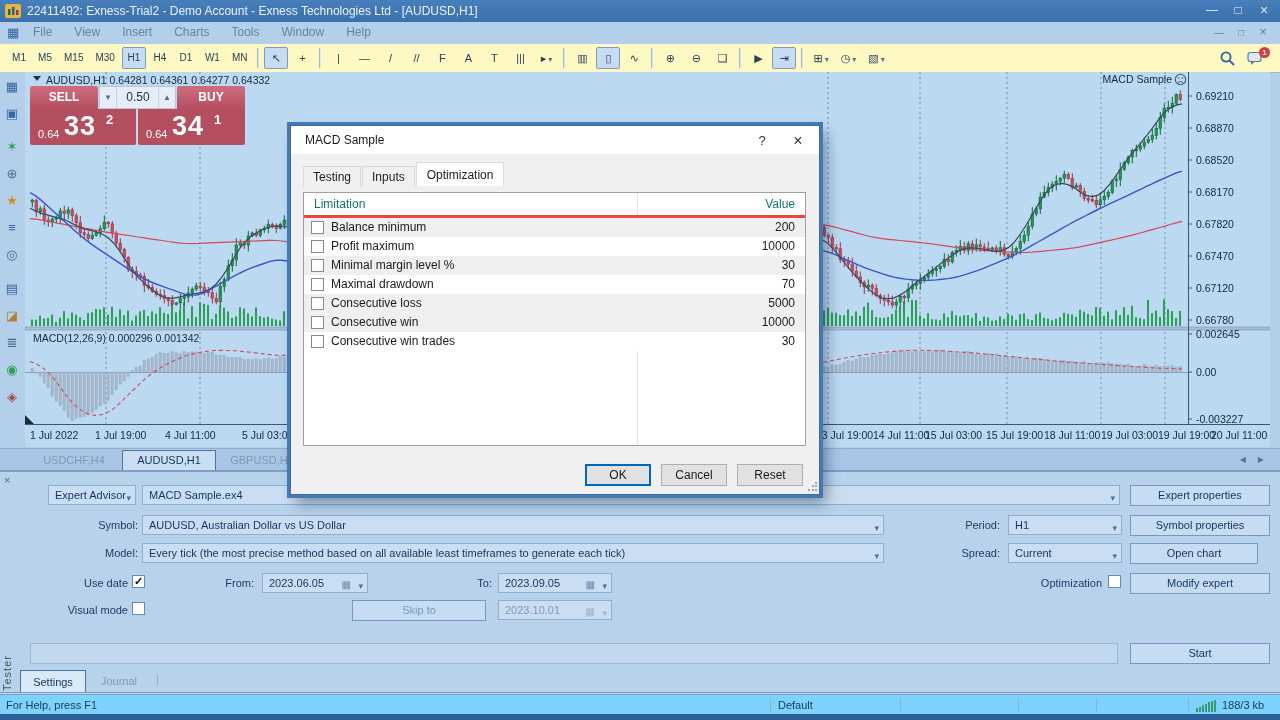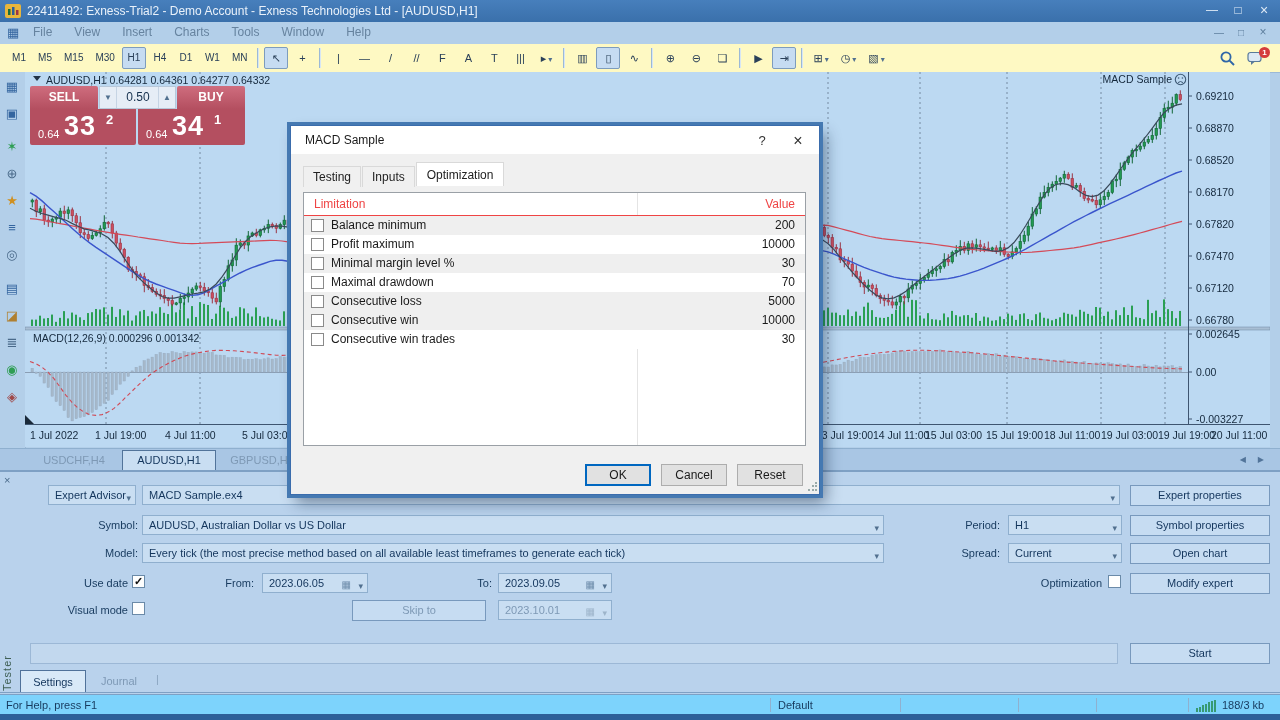--- a/index.html
+++ b/index.html
@@ -61,21 +61,21 @@
   
   .dialog{left:290px;top:125px;width:528px;height:368px;background:#f0f0f0;border:1px solid #3a6cac;
           box-shadow:0 0 0 3px #4579b2, 6px 8px 14px rgba(10,30,60,.45);z-index:50;}
   .dlg-title{position:absolute;left:0;top:0;width:100%;height:28px;background:#ffffff;}
   .dlg-title .txt{position:absolute;left:14px;top:7px;font-size:12px;color:#1a1a1a;}
   .dlg-sysbtn{position:absolute;top:6px;width:26px;height:18px;text-align:center;font-size:13px;color:#333;line-height:17px;}
   .dlg-tab{display:inline-block;padding:3px 9px;font-size:12px;color:#222;background:#f0f0f0;
            border:1px solid #d9d9d9;border-bottom:none;margin-right:1px;position:relative;top:2px;}
   .dlg-tab.active{background:#fff;top:0;padding:5px 10px 4px 10px;z-index:2;}
   .dlg-table{position:absolute;left:12px;top:66px;width:503px;height:254px;background:#fff;border:1px solid #9aa0a6;box-sizing:border-box;}
-  .dlg-thead{position:relative;height:22px;border-bottom:1px solid #ef4444;font-size:12px;color:#ef4444;}
+  .dlg-thead{position:relative;height:22px;border-bottom:3px solid #ef4444;font-size:12px;color:#0f766e;}
   .dlg-row{position:relative;height:19px;font-size:12px;color:#1a1a1a;}
   .dlg-row .rcb{position:absolute;left:7px;top:3px;width:11px;height:11px;background:#fff;border:1px solid #8a8a8a;}
   .dlg-row .rlabel{position:absolute;left:27px;top:2px;}
   .dlg-row .rvalue{position:absolute;right:10px;top:2px;text-align:right;}
   .dlg-btn{position:absolute;top:338px;width:66px;height:22px;background:#e1e1e1;border:1px solid #adadad;
            box-sizing:border-box;font-size:12px;color:#1a1a1a;text-align:center;line-height:20px;}
   .grip{position:absolute;right:2px;bottom:2px;width:10px;height:10px;
         background:radial-gradient(circle at 2px 8px,#9aa 1px,transparent 1.5px),
                    radial-gradient(circle at 6px 8px,#9aa 1px,transparent 1.5px),
                    radial-gradient(circle at 6px 4px,#9aa 1px,transparent 1.5px),
@@ -1444,21 +1444,21 @@
     <div class="lbl" style="left:60px;top:75px;width:78px">Model:</div>
     <div class="fld" style="left:142px;top:71px;width:742px">
       <span>Every tick (the most precise method based on all available least timeframes to generate each tick)</span>
       <span class="chev">▾</span>
     </div>
     <div class="lbl" style="left:922px;top:75px;width:78px">Spread:</div>
     <div class="fld" style="left:1008px;top:71px;width:114px">
       <span>Current</span>
       <span class="chev">▾</span>
     </div>
-    <div class="tbtn" style="left:1130px;top:71px;width:140px">Open chart</div>
+    <div class="tbtn" style="left:1130px;top:71px;width:128px">Open chart</div>
 
     <div class="lbl" style="left:60px;top:105px;width:68px">Use date</div>
     <div class="cb" style="left:132px;top:103px">✓</div>
     <div class="lbl" style="left:196px;top:105px;width:58px">From:</div>
     <div class="fld" style="left:262px;top:101px;width:106px">
       <span>2023.06.05</span>
       <span class="cal">▦</span>
       <span class="chev">▾</span>
     </div>
     <div class="lbl" style="left:450px;top:105px;width:42px">To:</div>

